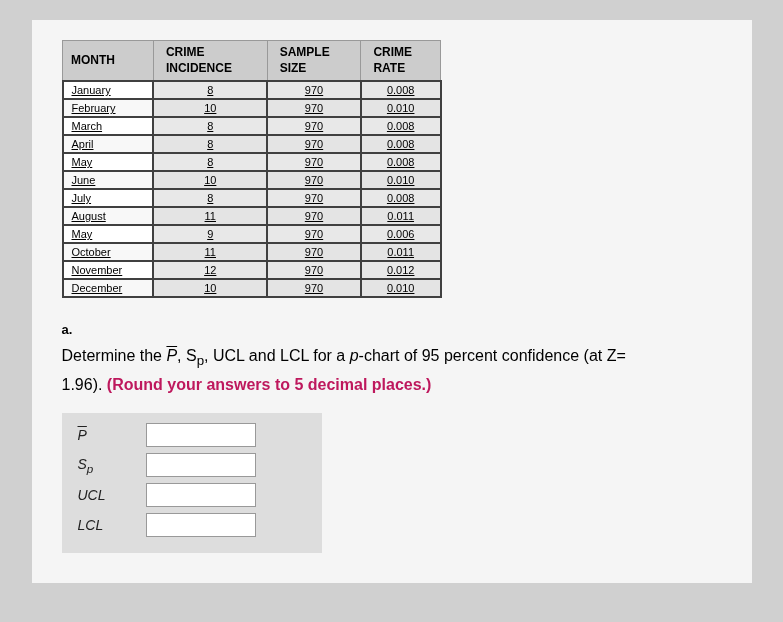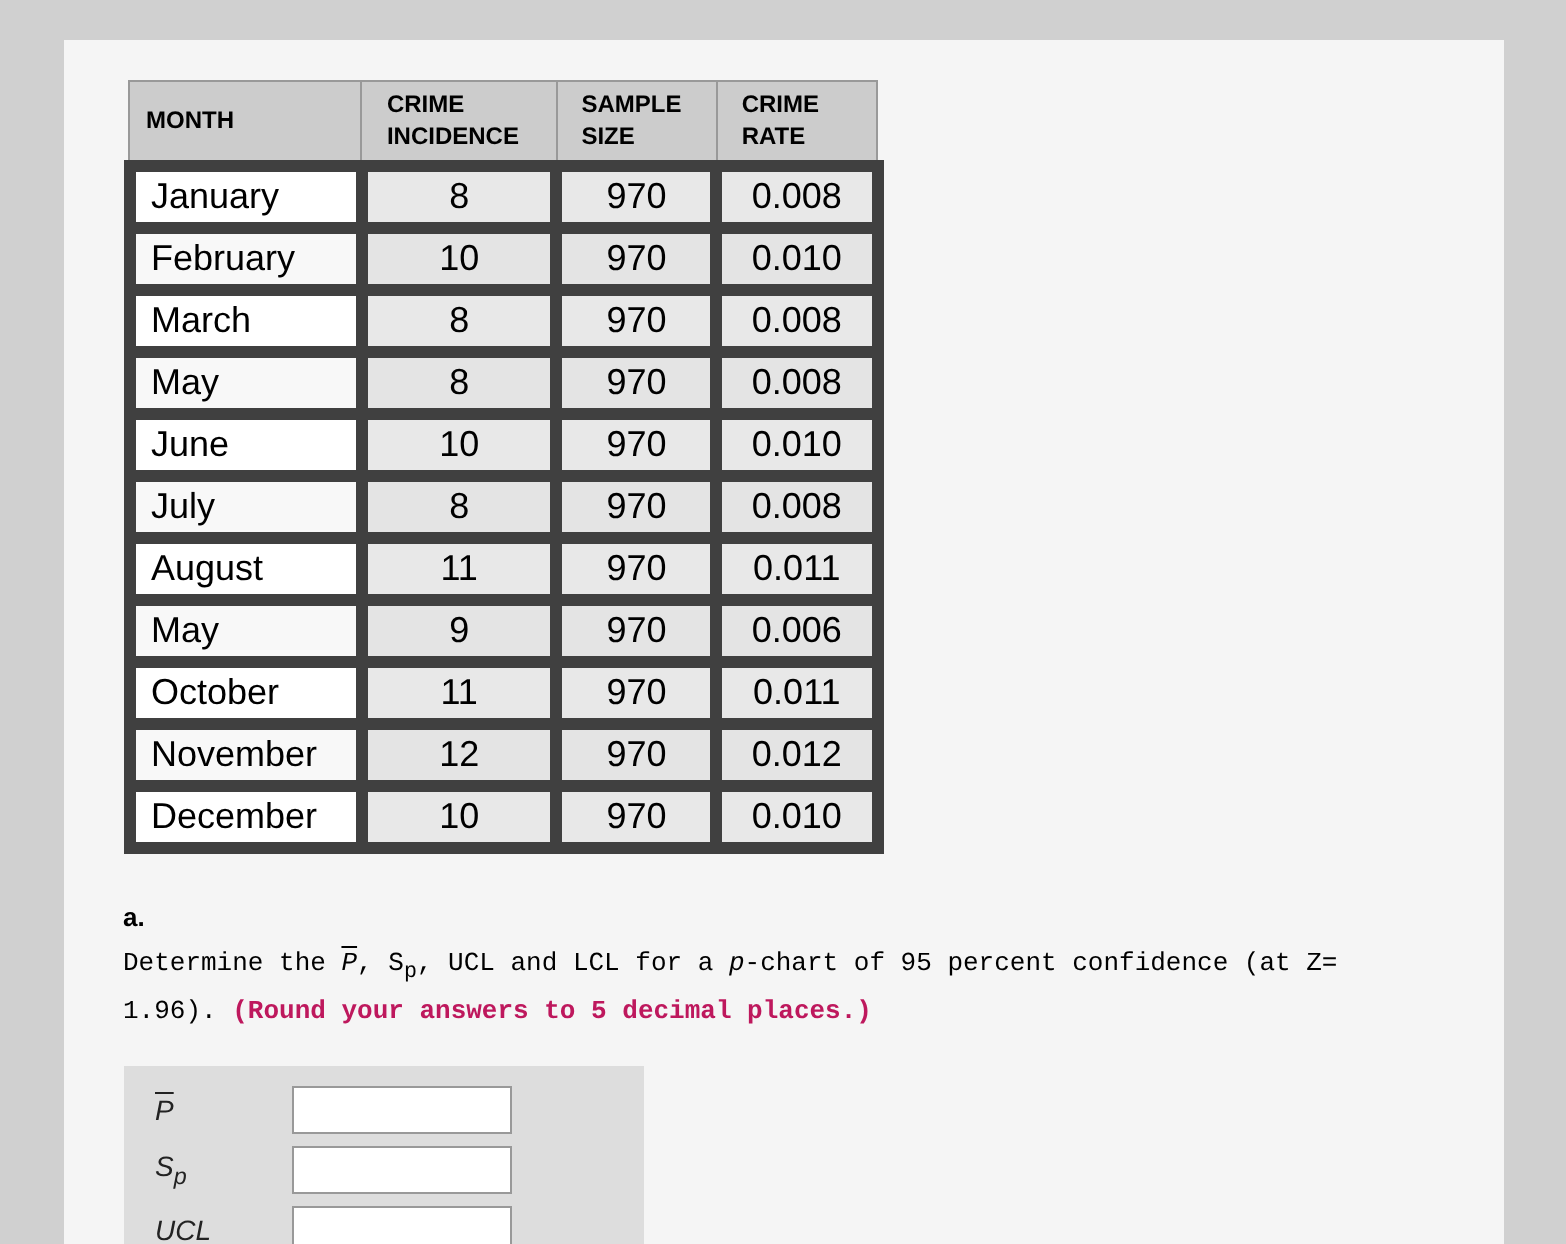--- a/index.html
+++ b/index.html
@@ -32,24 +32,25 @@
       text-align: left;
       font-weight: bold;
       font-size: 12px;
       line-height: 1.3;
     }
     .data-table th.month-header {
       text-align: left;
       padding-left: 8px;
     }
     .data-table td {
-      border: 6px solid #404040;
+      border: 2px solid #404040;
       padding: 2px 12px;
       background: #f0f0f0;
-      font-size: 18px;
+      font-size: 11px;
+      text-decoration: underline;
     }
     .data-table td.month-cell {
       text-align: left;
       padding-left: 8px;
       background: #fff;
     }
     .data-table td.num-cell {
       text-align: center;
       background: #e8e8e8;
     }
@@ -60,24 +61,23 @@
       background: #f8f8f8;
     }
 
     
     .question-label {
       font-weight: bold;
       font-size: 13px;
       margin-bottom: 6px;
     }
     .question-text {
-      font-size: 13px;
+      font-size: 16px;
       line-height: 1.6;
       margin-bottom: 16px;
-      font-family: Liberation Mono, monospace;
     }
     .question-text .highlight {
       color: #be185d;
       font-weight: bold;
     }
 
     
     .answer-section {
       background: #ddd;
       padding: 10px 16px 16px 16px;
@@ -140,20 +140,26 @@
             <td class="num-cell">970</td>
             <td class="num-cell">0.010</td>
           </tr>
           <tr>
             <td class="month-cell">March</td>
             <td class="num-cell">8</td>
             <td class="num-cell">970</td>
             <td class="num-cell">0.008</td>
           </tr>
           <tr>
+            <td class="month-cell">April</td>
+            <td class="num-cell">8</td>
+            <td class="num-cell">970</td>
+            <td class="num-cell">0.008</td>
+          </tr>
+          <tr>
             <td class="month-cell">May</td>
             <td class="num-cell">8</td>
             <td class="num-cell">970</td>
             <td class="num-cell">0.008</td>
           </tr>
           <tr>
             <td class="month-cell">June</td>
             <td class="num-cell">10</td>
             <td class="num-cell">970</td>
             <td class="num-cell">0.010</td>

